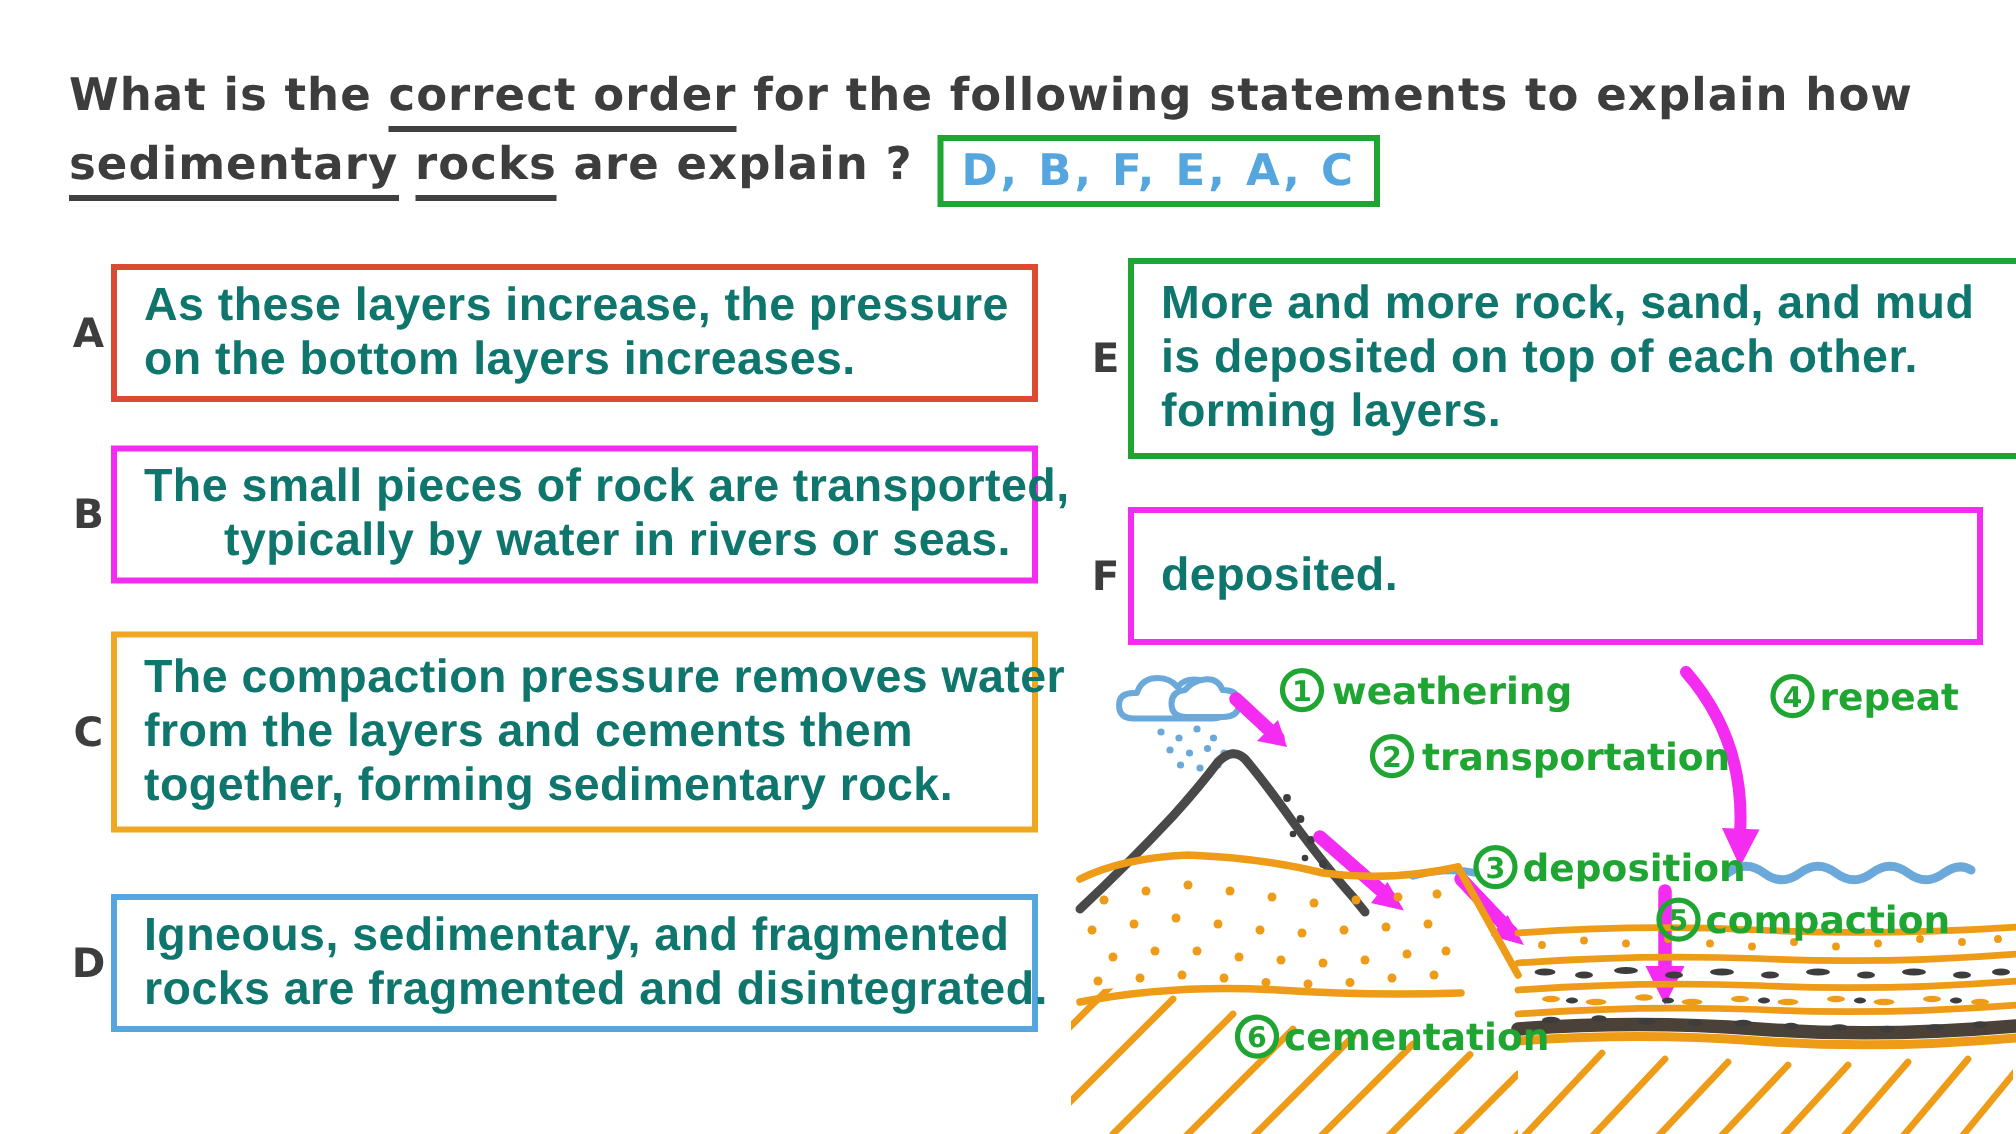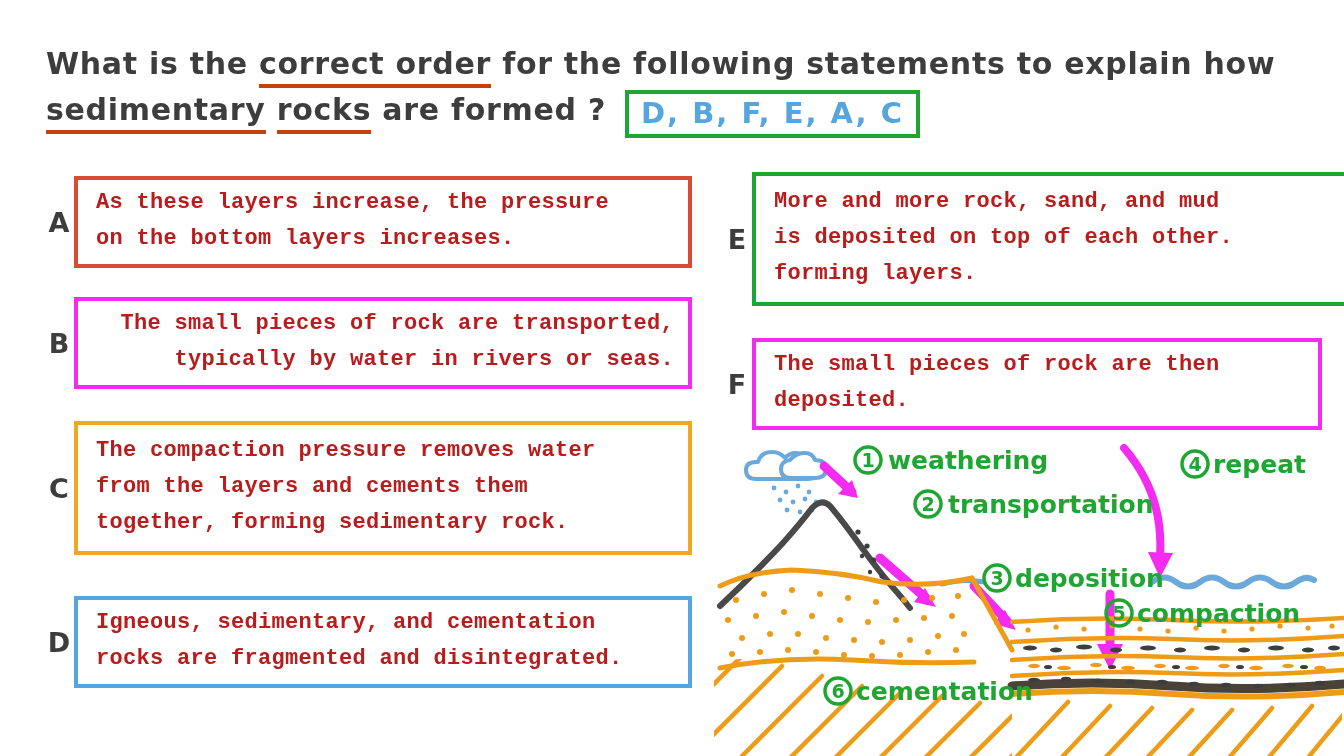--- a/index.html
+++ b/index.html
@@ -27,21 +27,21 @@
     font-family: "DejaVu Sans", sans-serif;
     font-size: 30px;
     font-weight: 700;
     color: #3d3d3d;
     letter-spacing: 0.7px;
     line-height: 40px;
     white-space: nowrap;
   }
   .q-line.line2 { margin-top: 6px; }
   .ul {
-    border-bottom: 4px solid #c2410c;
+    border-bottom: 4px solid #404040;
     padding-bottom: 3px;
   }
 
   
   #answer-box {
     position: absolute;
     left: 625px;
     top: 90px;
     border: 4px solid #1FA532;
     background: #ffffff;
@@ -74,24 +74,24 @@
   .stmt-box {
     border: 4px solid #000;
     background: #ffffff;
     box-sizing: border-box;
     padding: 9px 14px 11px 18px;
     display: flex;
     flex-direction: column;
     justify-content: center;
   }
   .stmt-line {
-    font-family: Liberation Mono, monospace;
-    font-size: 22px;
-    font-weight: 700;
-    color: #b91c1c;
+    font-family: Liberation Sans, sans-serif;
+    font-size: 31px;
+    font-weight: 700;
+    color: #0f766e;
     line-height: 36px;
     letter-spacing: 0.3px;
     white-space: nowrap;
   }
 
   #row-a { left: 44px; top: 176px; }
   #row-a .stmt-box { width: 618px; height: 92px; border-color: #DB4A32; }
   #row-b { left: 44px; top: 297px; }
   #row-b .stmt-box { width: 618px; height: 92px; border-color: #F42BF0; text-align: right; }
   #row-c { left: 44px; top: 421px; }
@@ -126,21 +126,21 @@
     fill: #1FA532;
   }
 </style>
 </head>
 <body>
 
 <div id="page">
 
   <div id="question-block">
     <div class="q-line line1"><span>What is the </span><span class="ul">correct order</span><span> for the following statements to explain  how</span></div>
-    <div class="q-line line2"><span class="ul">sedimentary</span><span> </span><span class="ul">rocks</span><span> are formed ?</span></div>
+    <div class="q-line line2"><span class="ul">sedimentary</span><span> </span><span class="ul">rocks</span><span> are explain ?</span></div>
   </div>
 
   <div id="answer-box">
     <div id="answer-text">D, B, F, E, A, C</div>
   </div>
 
   <div class="stmt-row" id="row-a">
     <div class="stmt-letter">A</div>
     <div class="stmt-box">
       <div class="stmt-line">As these layers increase, the pressure</div>
@@ -161,38 +161,37 @@
     <div class="stmt-box">
       <div class="stmt-line">The compaction pressure removes water</div>
       <div class="stmt-line">from the layers and cements them</div>
       <div class="stmt-line">together, forming sedimentary rock.</div>
     </div>
   </div>
 
   <div class="stmt-row" id="row-d">
     <div class="stmt-letter">D</div>
     <div class="stmt-box">
-      <div class="stmt-line">Igneous, sedimentary, and cementation</div>
+      <div class="stmt-line">Igneous, sedimentary, and fragmented</div>
       <div class="stmt-line">rocks are fragmented and disintegrated.</div>
     </div>
   </div>
 
   <div class="stmt-row" id="row-e">
     <div class="stmt-letter">E</div>
     <div class="stmt-box">
       <div class="stmt-line">More and more rock, sand, and mud</div>
       <div class="stmt-line">is deposited on top of each other.</div>
       <div class="stmt-line">forming layers.</div>
     </div>
   </div>
 
   <div class="stmt-row" id="row-f">
     <div class="stmt-letter">F</div>
     <div class="stmt-box">
-      <div class="stmt-line">The small pieces of rock are  then</div>
       <div class="stmt-line">deposited.</div>
     </div>
   </div>
 
   <div id="diagram">
     <svg width="632" height="320" viewBox="0 0 632 320" xmlns="http://www.w3.org/2000/svg">
       <defs>
         <clipPath id="clipLeftRock">
           <path d="M8 150 L20 140 L60 134 L110 138 L170 146 L230 146 L260 142 L262 225 L120 235 L8 232 Z"></path>
         </clipPath>

